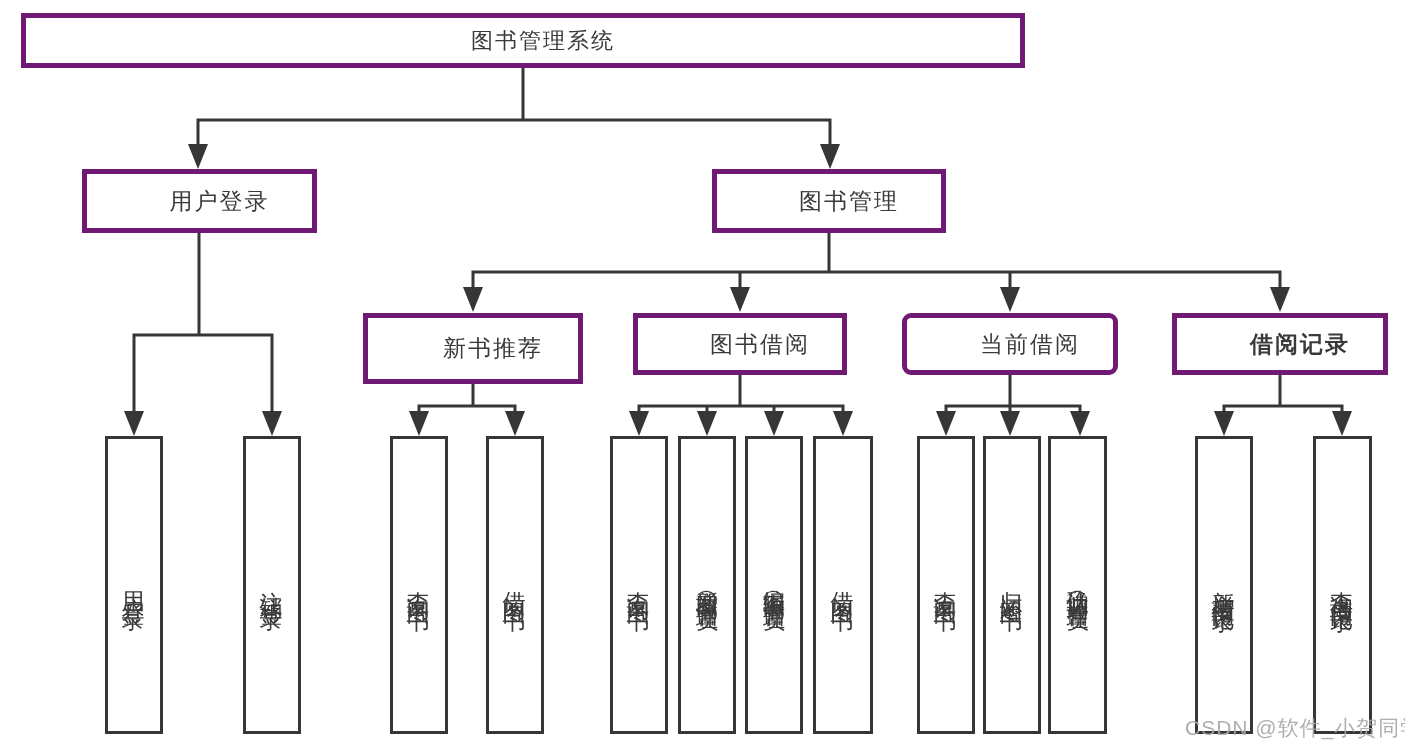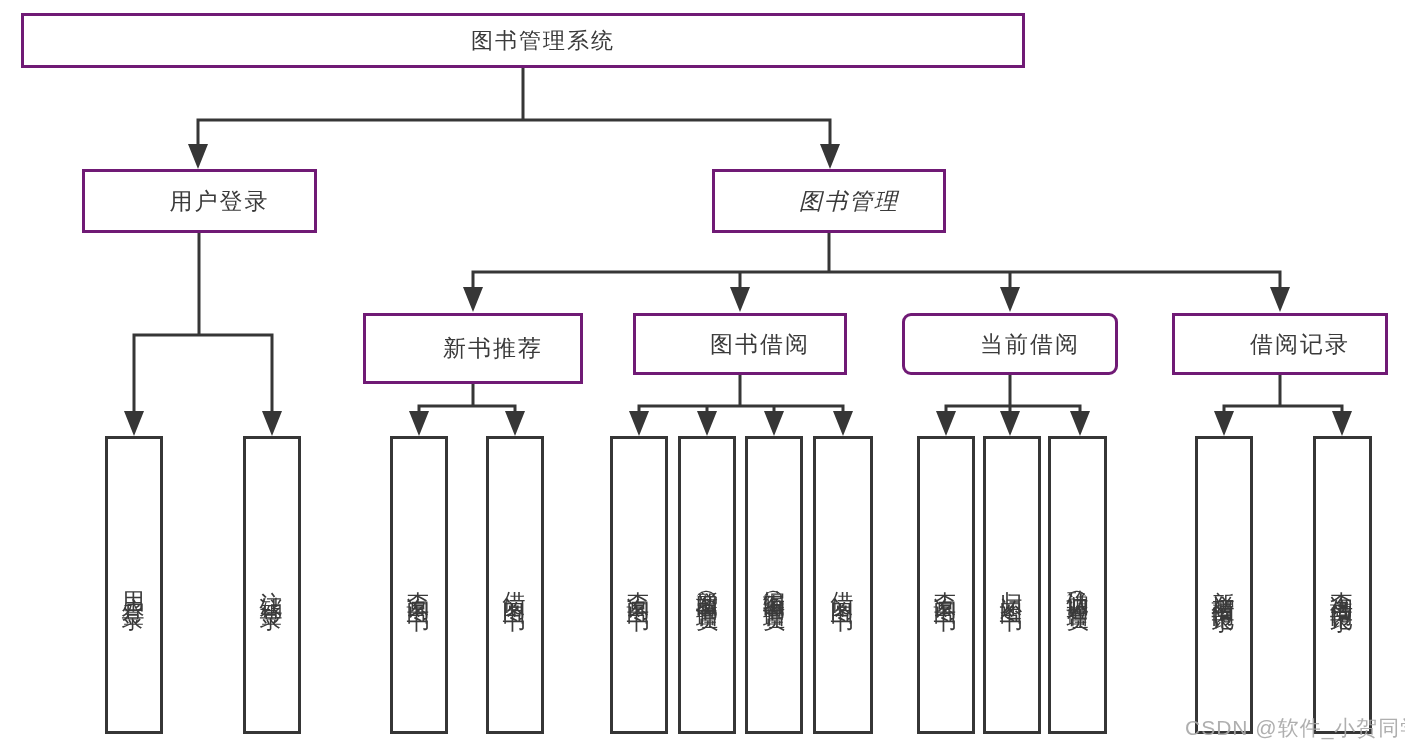--- a/index.html
+++ b/index.html
@@ -8,21 +8,21 @@
     width:1405px;height:747px;
     background:#ffffff;
     font-family:"Liberation Sans", sans-serif;
     color:#3a3a3a;
     overflow:hidden;
   }
   .wires{position:absolute;left:0;top:0;z-index:1;}
   .hbox{
     position:absolute;
     box-sizing:border-box;
-    border:3px solid #701a75;
+    border:5px solid #701a75;
     background:#ffffff;
     display:flex;align-items:center;justify-content:center;
     font-size:23px;letter-spacing:2px;
     z-index:2;
     padding-left:40px;
   }
   .vbox{
     position:absolute;
     box-sizing:border-box;
     border:3px solid #363636;
@@ -81,26 +81,26 @@
     <polygon points="1070,411 1090,411 1080,436" fill="#363636"></polygon>
 
     <path d="M1280 375 V406 M1224 406 H1342 M1224 406 V416 M1342 406 V416" fill="none" stroke="#363636" stroke-width="3" stroke-linecap="square"></path>
     <polygon points="1214,411 1234,411 1224,436" fill="#363636"></polygon>
     <polygon points="1332,411 1352,411 1342,436" fill="#363636"></polygon>
   </svg>
 
   <div class="hbox" style="left:21px;top:13px;width:1004px;height:55px;font-size:22px;">图书管理系统</div>
 
   <div class="hbox" style="left:82px;top:169px;width:235px;height:64px;">用户登录</div>
-  <div class="hbox" style="left:712px;top:169px;width:234px;height:64px;font-style:italic;">图书管理</div>
+  <div class="hbox" style="left:712px;top:169px;width:234px;height:64px;">图书管理</div>
 
   <div class="hbox" style="left:363px;top:313px;width:220px;height:71px;">新书推荐</div>
   <div class="hbox" style="left:633px;top:313px;width:214px;height:62px;">图书借阅</div>
   <div class="hbox" style="left:902px;top:313px;width:216px;height:62px;border-radius:9px;">当前借阅</div>
-  <div class="hbox" style="left:1172px;top:313px;width:216px;height:62px;">借阅记录</div>
+  <div class="hbox" style="left:1172px;top:313px;width:216px;height:62px;font-weight:bold;">借阅记录</div>
 
   <div class="vbox" style="left:105px;">用户登录</div>
   <div class="vbox" style="left:243px;">注销登录</div>
 
   <div class="vbox" style="left:390px;">查询图书</div>
   <div class="vbox" style="left:486px;">借阅图书</div>
 
   <div class="vbox" style="left:610px;">查询图书</div>
   <div class="vbox" style="left:678px;font-size:22px;letter-spacing:3px;">新增图书（管理员）</div>
   <div class="vbox" style="left:745px;font-size:22px;letter-spacing:3px;">编辑图书（管理员）</div>

